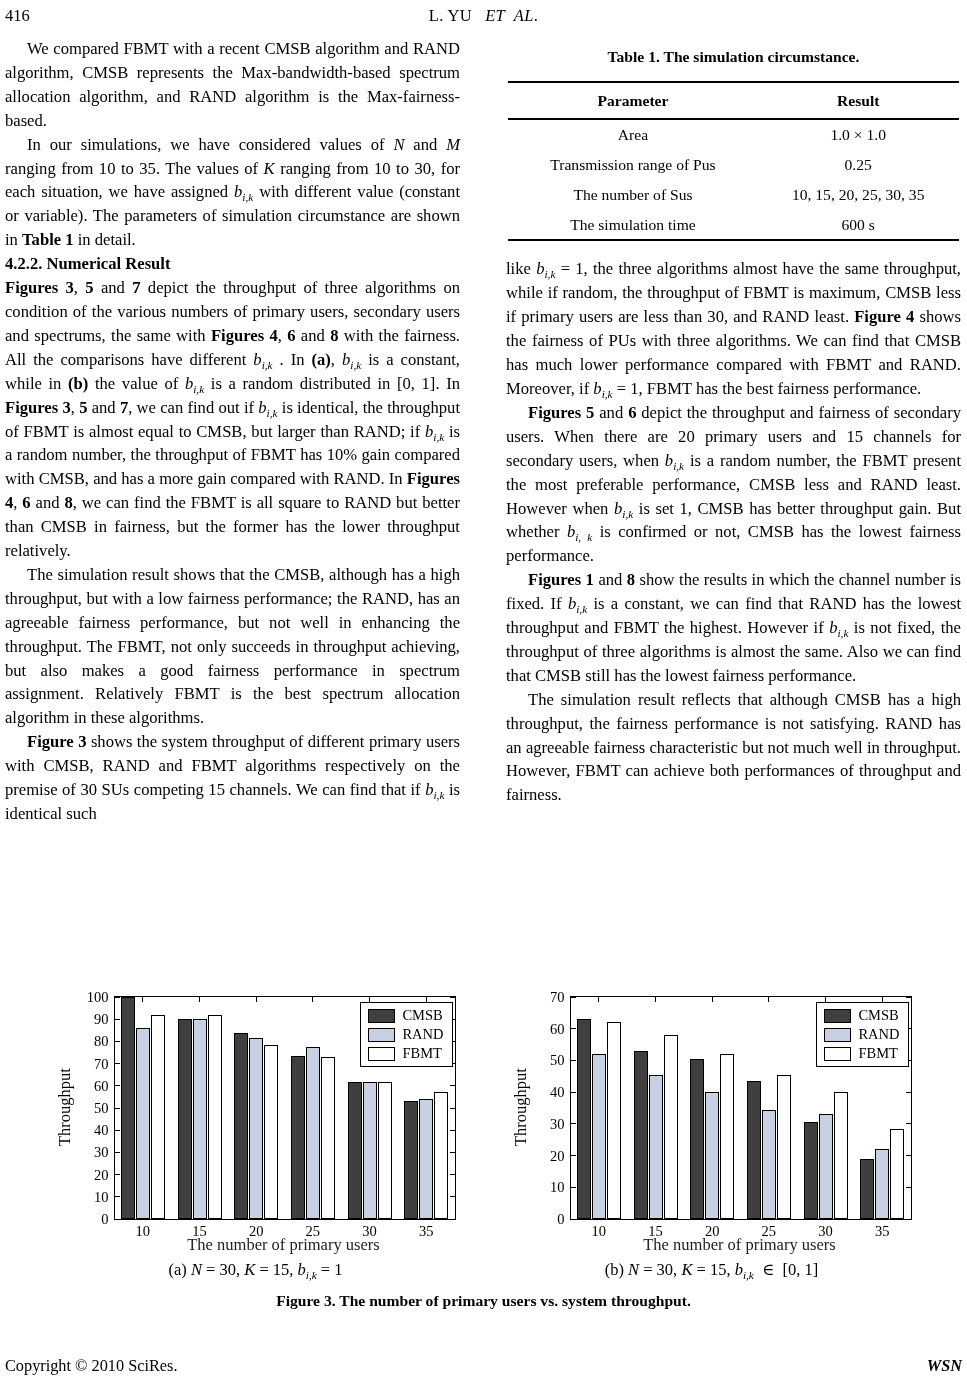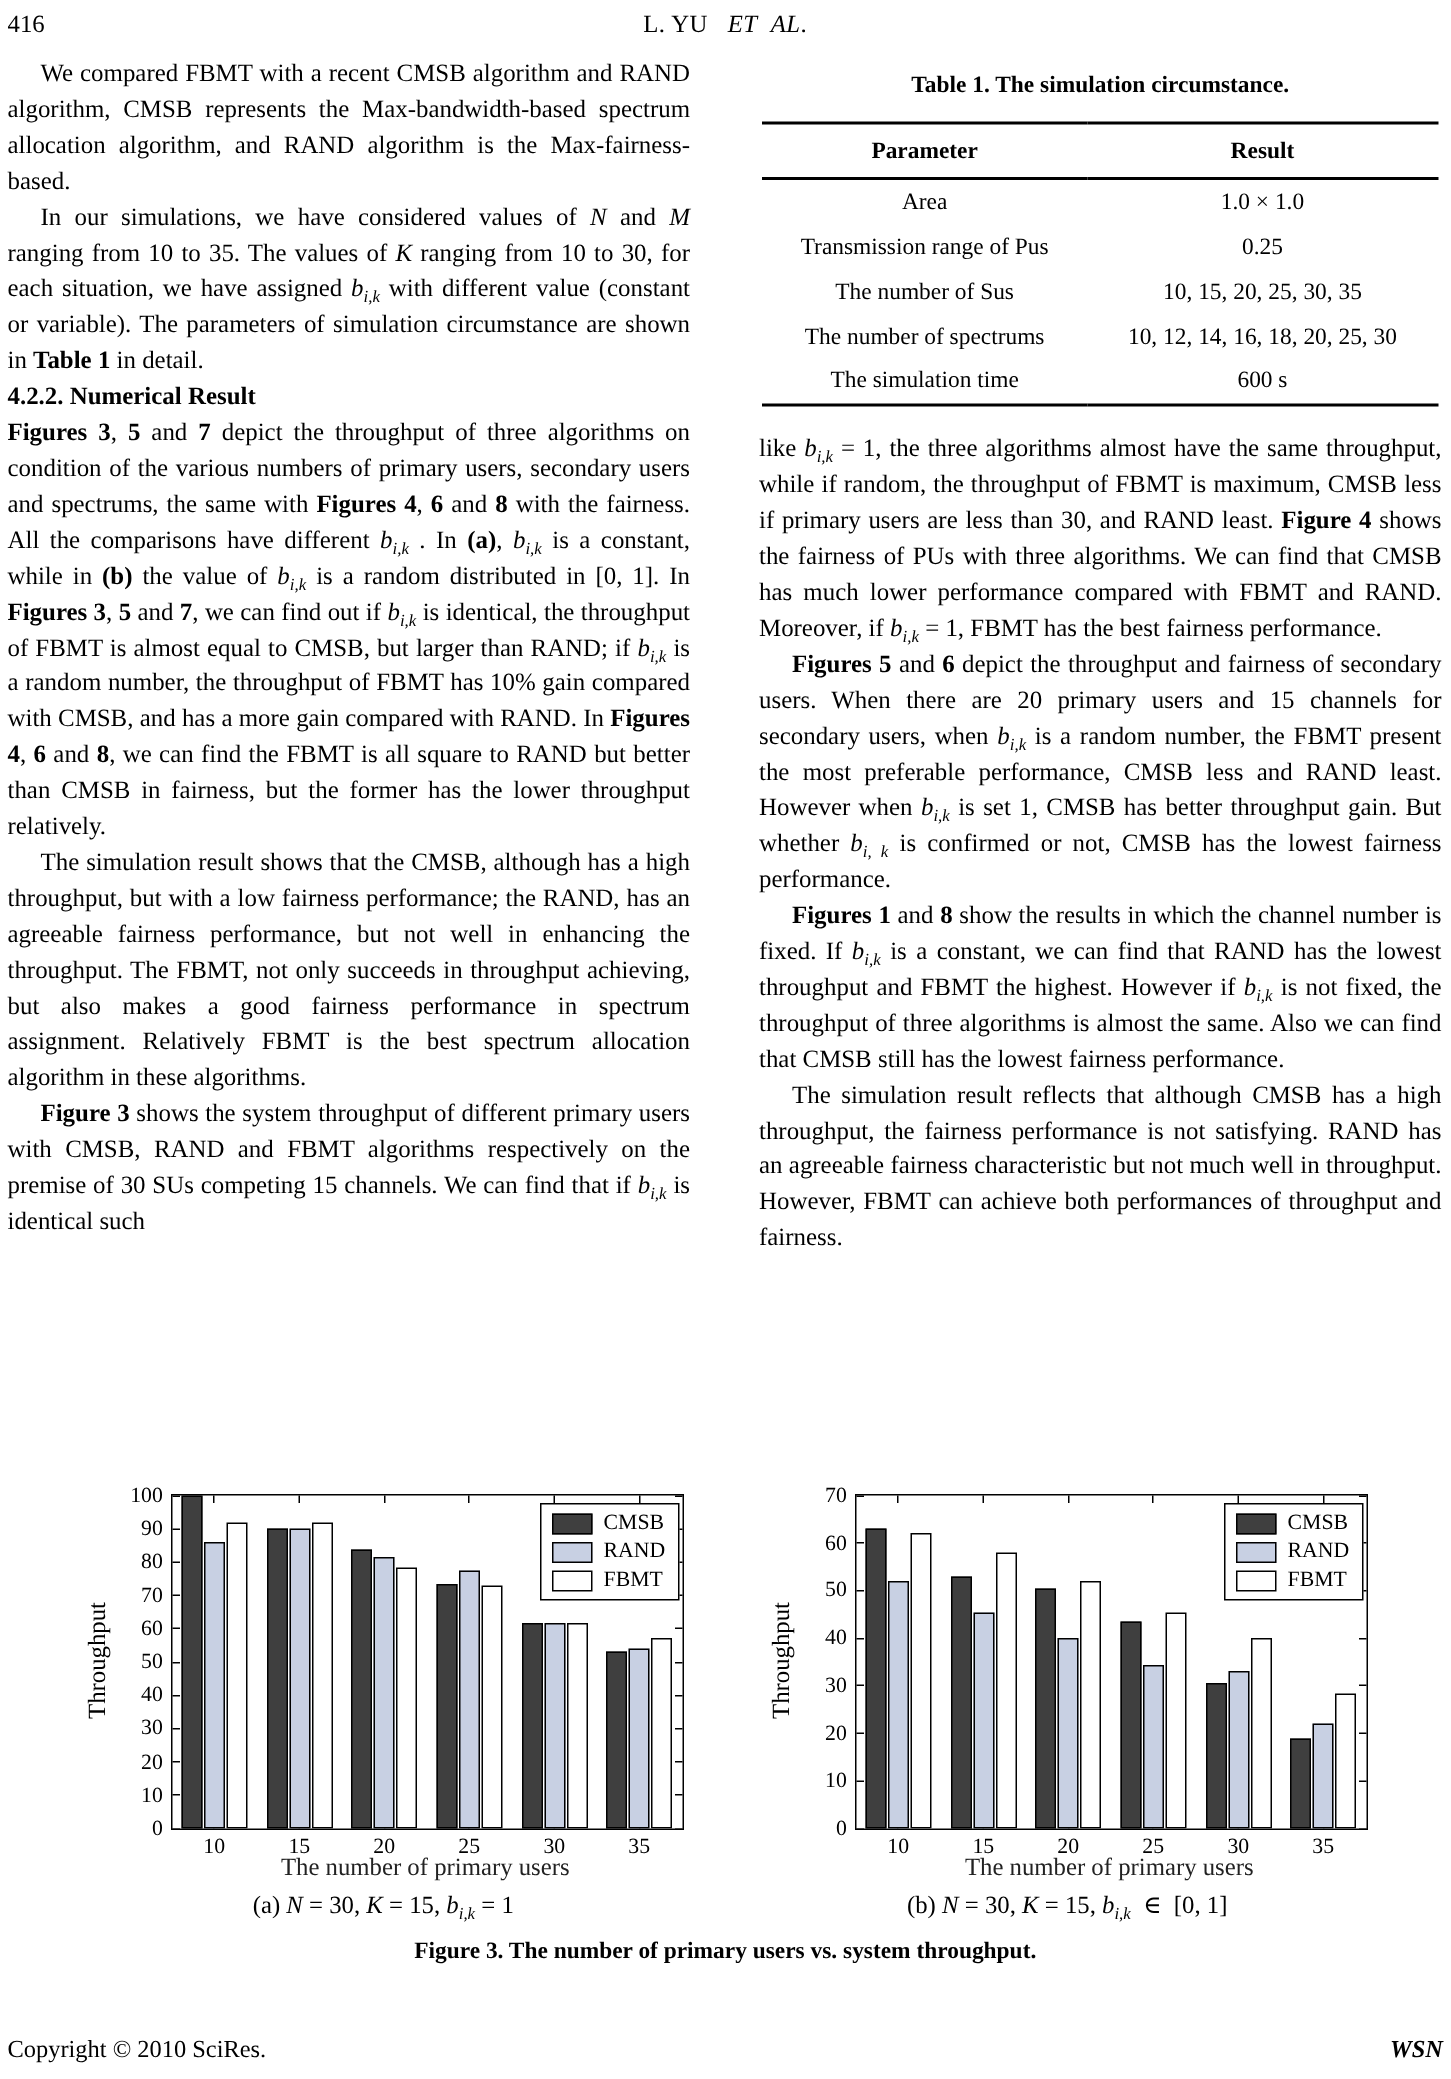--- a/index.html
+++ b/index.html
@@ -90,26 +90,20 @@
             <tr>
               <td>Transmission range of Pus</td>
               <td>
                 <div class="cellv">0.25</div>
               </td>
             </tr>
             <tr>
               <td>The number of Sus</td>
               <td>
                 <div class="cellv">10, 15, 20, 25, 30, 35</div>
-              </td>
-            </tr>
-            <tr>
-              <td>The number of spectrums</td>
-              <td>
-                <div class="cellv">10, 12, 14, 16, 18, 20, 25, 30</div>
               </td>
             </tr>
             <tr>
               <td>The simulation time</td>
               <td>
                 <div class="cellv">600 s</div>
               </td>
             </tr>
           </tbody>
       </table>

